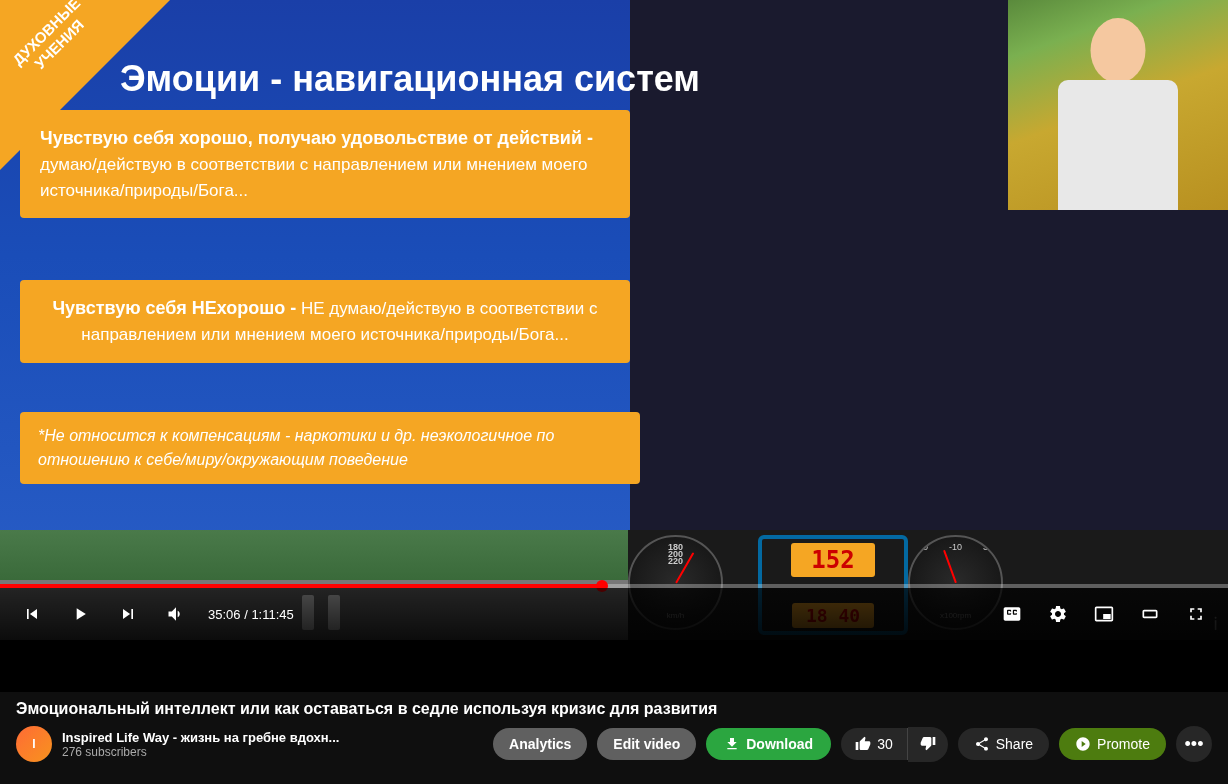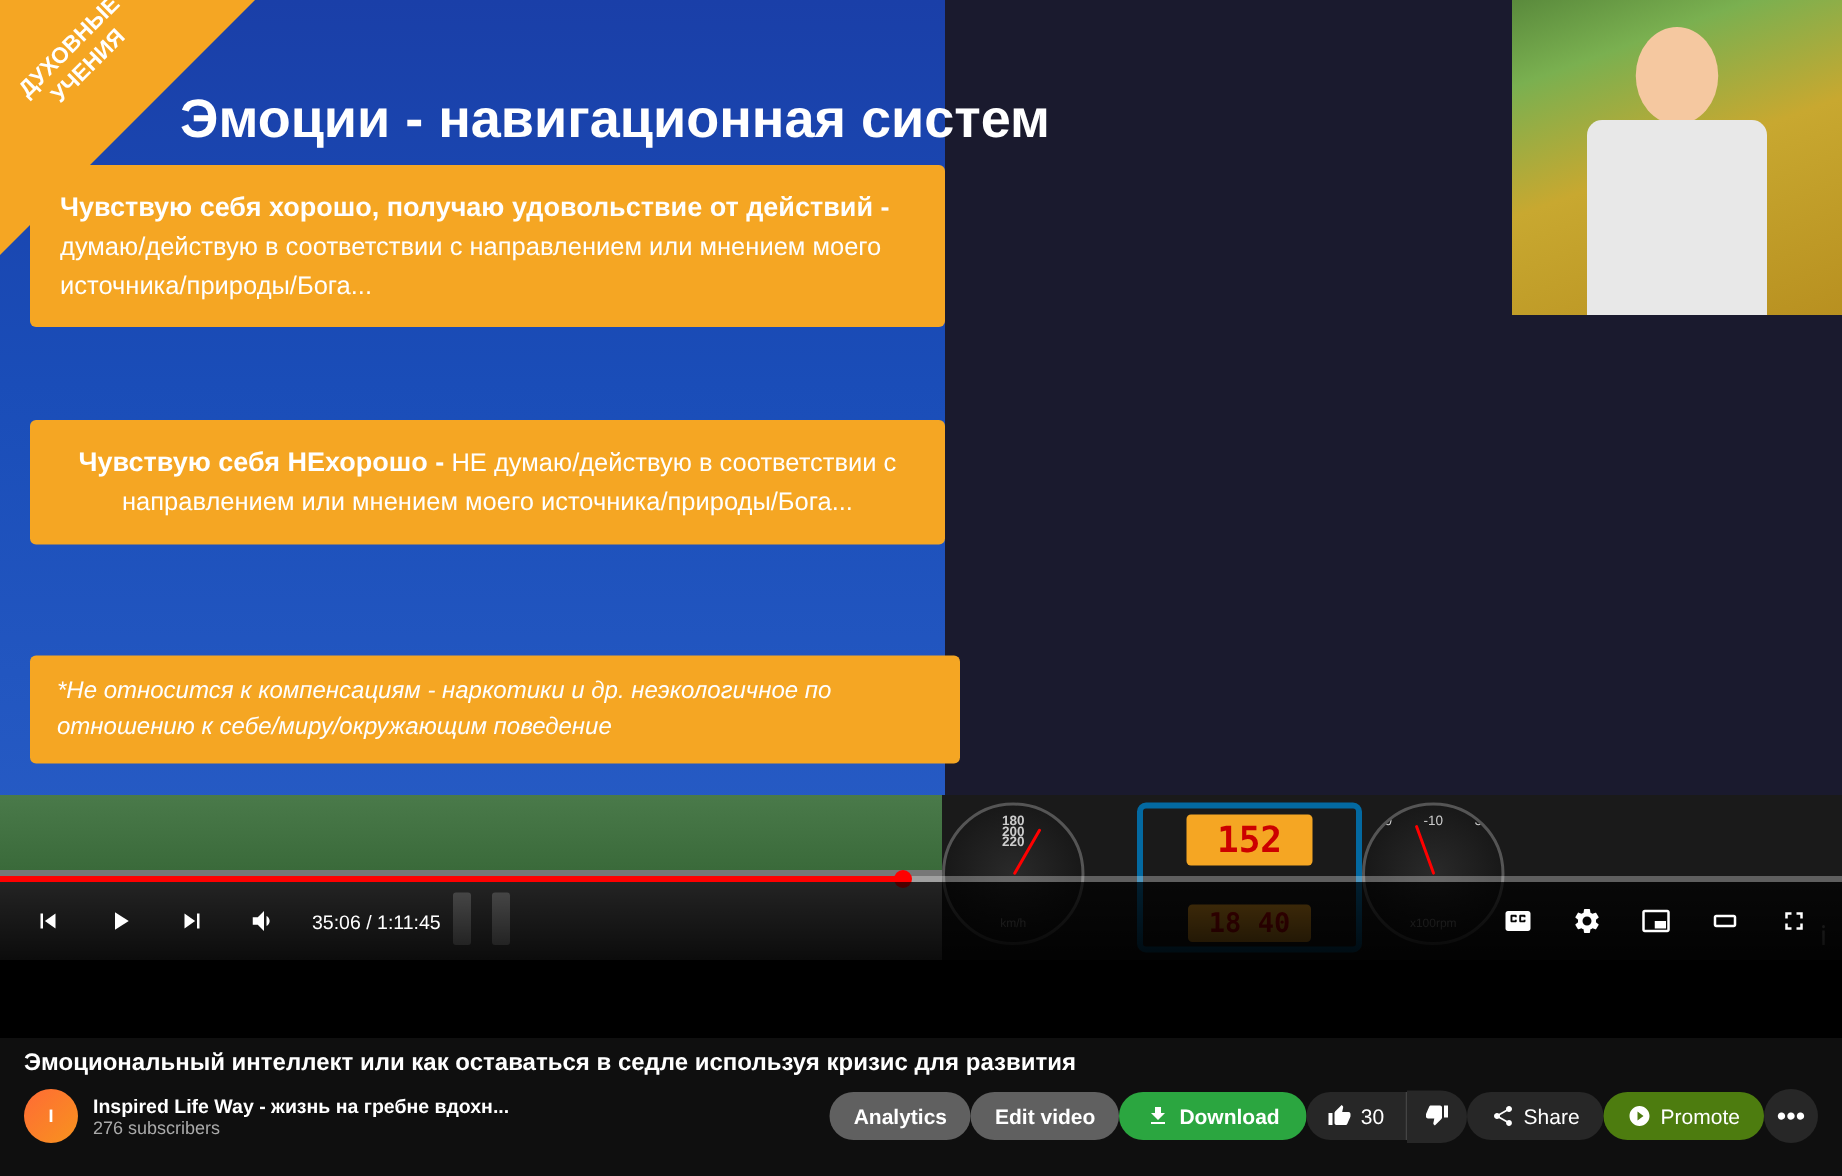--- a/index.html
+++ b/index.html
@@ -115,21 +115,21 @@
       background: #f5a623;
       padding: 15px 20px;
       border-radius: 4px;
       z-index: 5;
       text-align: center;
     }
 
     
     .content-note {
       position: absolute;
-      top: 437px;
+      top: 412px;
       left: 20px;
       width: 620px;
       background: #f5a623;
       padding: 12px 18px;
       border-radius: 4px;
       z-index: 5;
     }
     .content-note-text {
       color: white;
       font-style: italic;
@@ -331,21 +331,21 @@
       font-size: 13px;
       font-weight: 600;
     }
     .subscribers {
       color: #aaa;
       font-size: 12px;
     }
     .action-buttons {
       display: flex;
       align-items: center;
-      gap: 0;
+      gap: 10px;
       justify-content: center;
     }
     .btn-analytics {
       background: #606060;
       color: white;
       border: none;
       padding: 8px 16px;
       border-radius: 20px;
       font-size: 14px;
       font-weight: 600;

